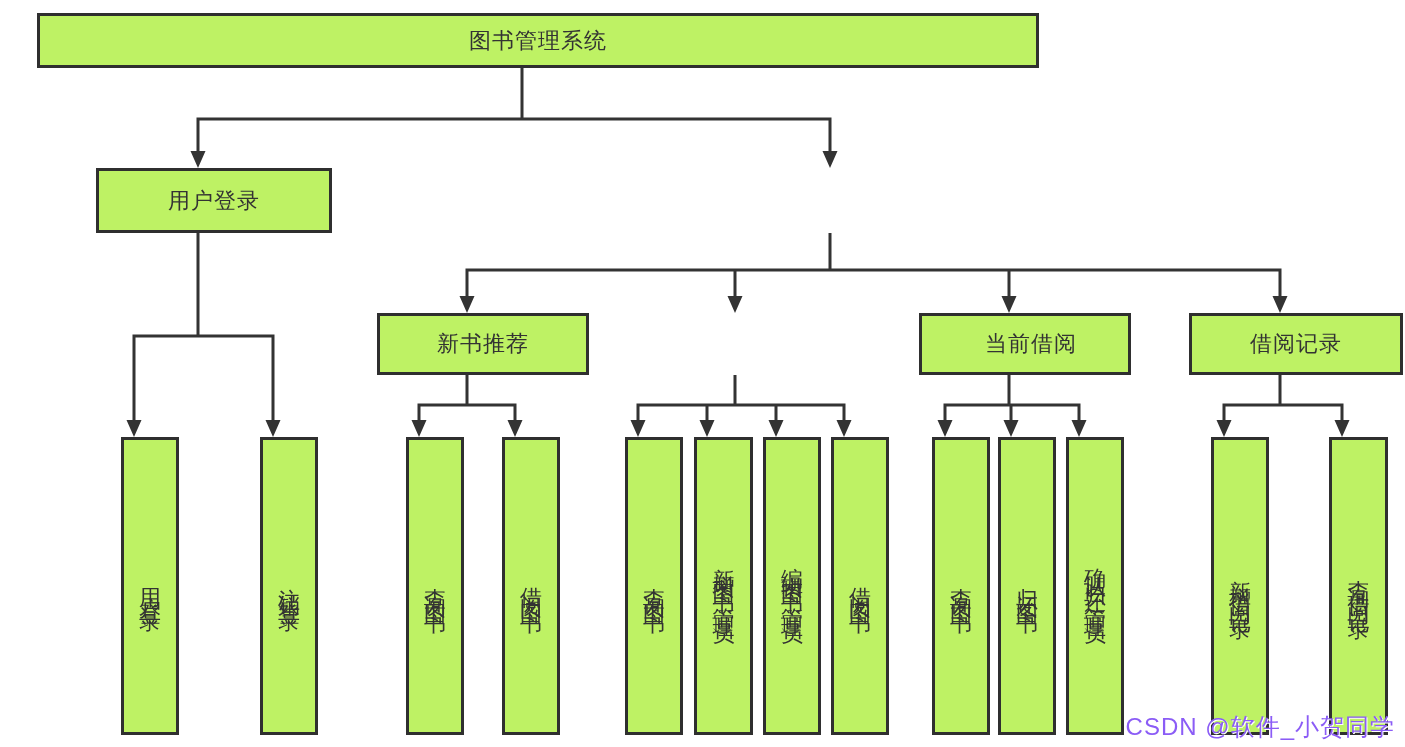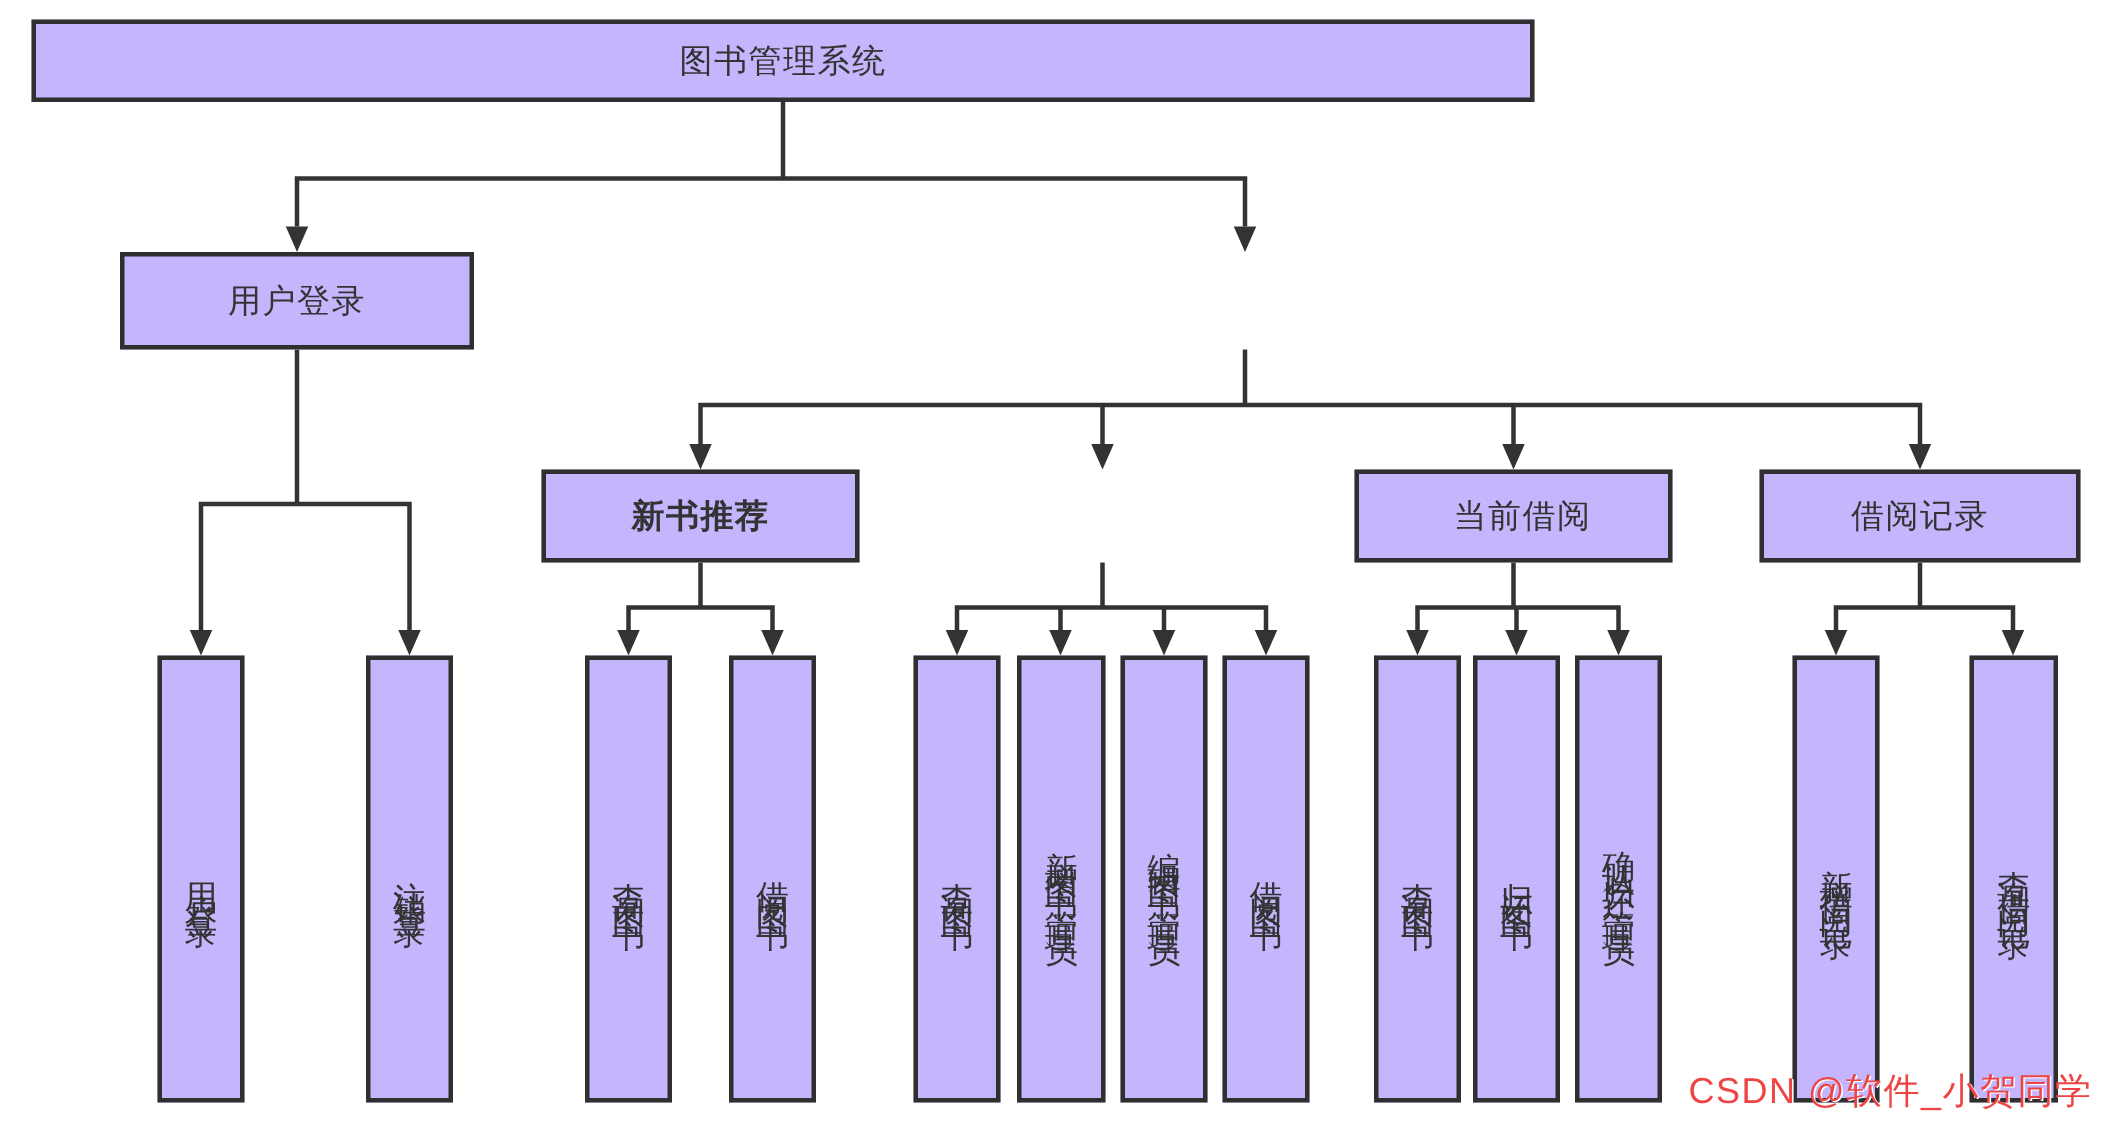--- a/index.html
+++ b/index.html
@@ -17,46 +17,47 @@
   }
   #connectors {
     position: absolute;
     left: 0; top: 0;
     width: 1405px;
     height: 747px;
   }
   .node {
     position: absolute;
     box-sizing: border-box;
-    background: #c4b5fd;
+    background: #bef264;
     border: 3px solid #2f2f2f;
     display: flex;
     align-items: center;
     justify-content: center;
     color: #333333;
     font-size: 22px;
     letter-spacing: 1px;
     text-align: center;
     white-space: nowrap;
+    margin-left: 16px;
   }
   .node.leaf {
     top: 437px;
     height: 298px;
     writing-mode: vertical-rl;
     letter-spacing: 8px;
     font-size: 22px;
     line-height: 1;
     white-space: normal;
   }
   #watermark {
     position: absolute;
     right: 10px;
     bottom: 4px;
     font-size: 24px;
-    color: #ef4444;
+    color: #8b5cf6;
     letter-spacing: 1px;
     text-shadow: 1px 1px 0 #ffffff;
     pointer-events: none;
   }
 </style>
 </head>
 <body>
 
 <div id="stage">
 
@@ -116,21 +117,21 @@
       M1003.5 420 h15 L1011 437 z
       M1071.5 420 h15 L1079 437 z
       M1216.5 420 h15 L1224 437 z
       M1334.5 420 h15 L1342 437 z"></path>
   </svg>
 
   <div class="node" style="left:21px; top:13px; width:1002px; height:55px;">图书管理系统</div>
 
   <div class="node" style="left:80px; top:168px; width:236px; height:65px;">用户登录</div>
 
-  <div class="node" style="left:361px; top:313px; width:212px; height:62px;font-weight:bold;">新书推荐</div>
+  <div class="node" style="left:361px; top:313px; width:212px; height:62px;">新书推荐</div>
   <div class="node" style="left:903px; top:313px; width:212px; height:62px;padding-left:12px;">当前借阅</div>
   <div class="node" style="left:1173px; top:313px; width:214px; height:62px;">借阅记录</div>
 
   <div class="node leaf" style="left:105px; width:58px;">用户登录</div>
   <div class="node leaf" style="left:244px; width:58px;">注销登录</div>
 
   <div class="node leaf" style="left:390px; width:58px;">查询图书</div>
   <div class="node leaf" style="left:486px; width:58px;">借阅图书</div>
 
   <div class="node leaf" style="left:609px; width:58px;">查询图书</div>

